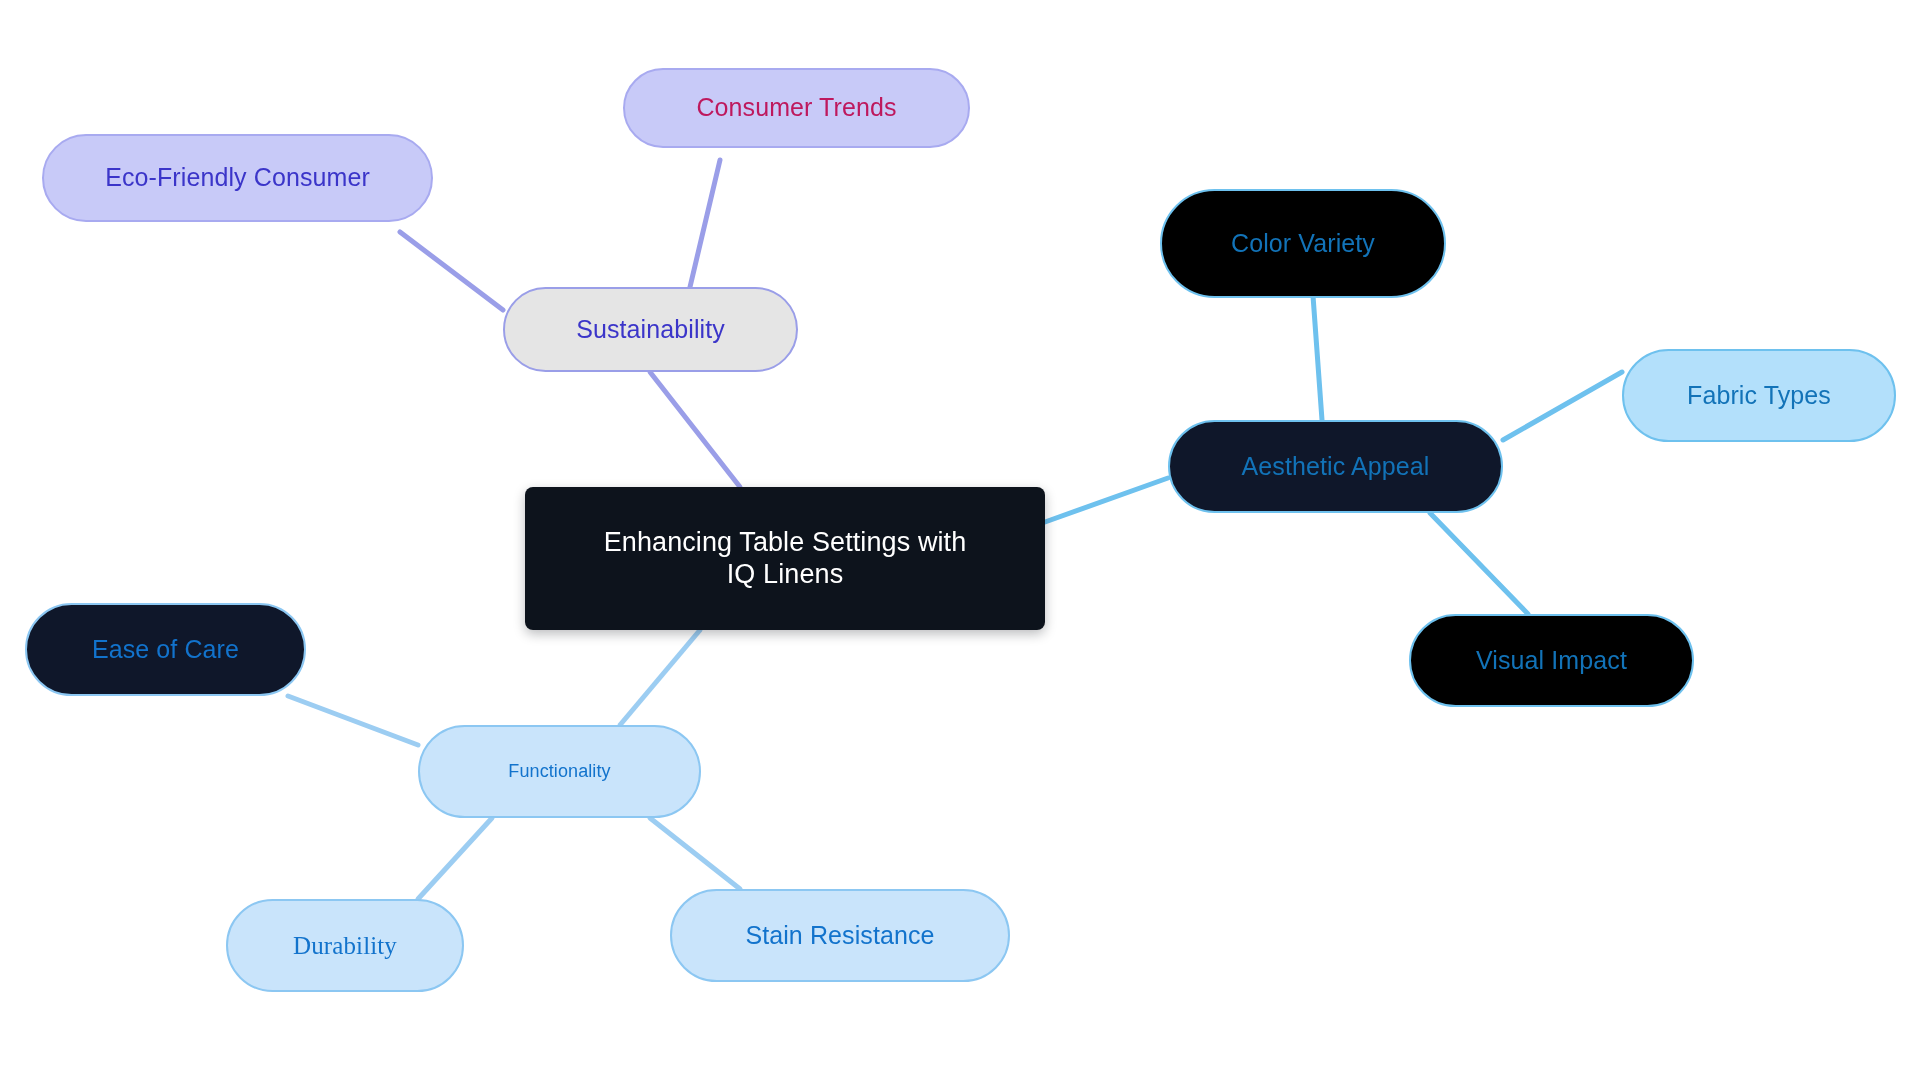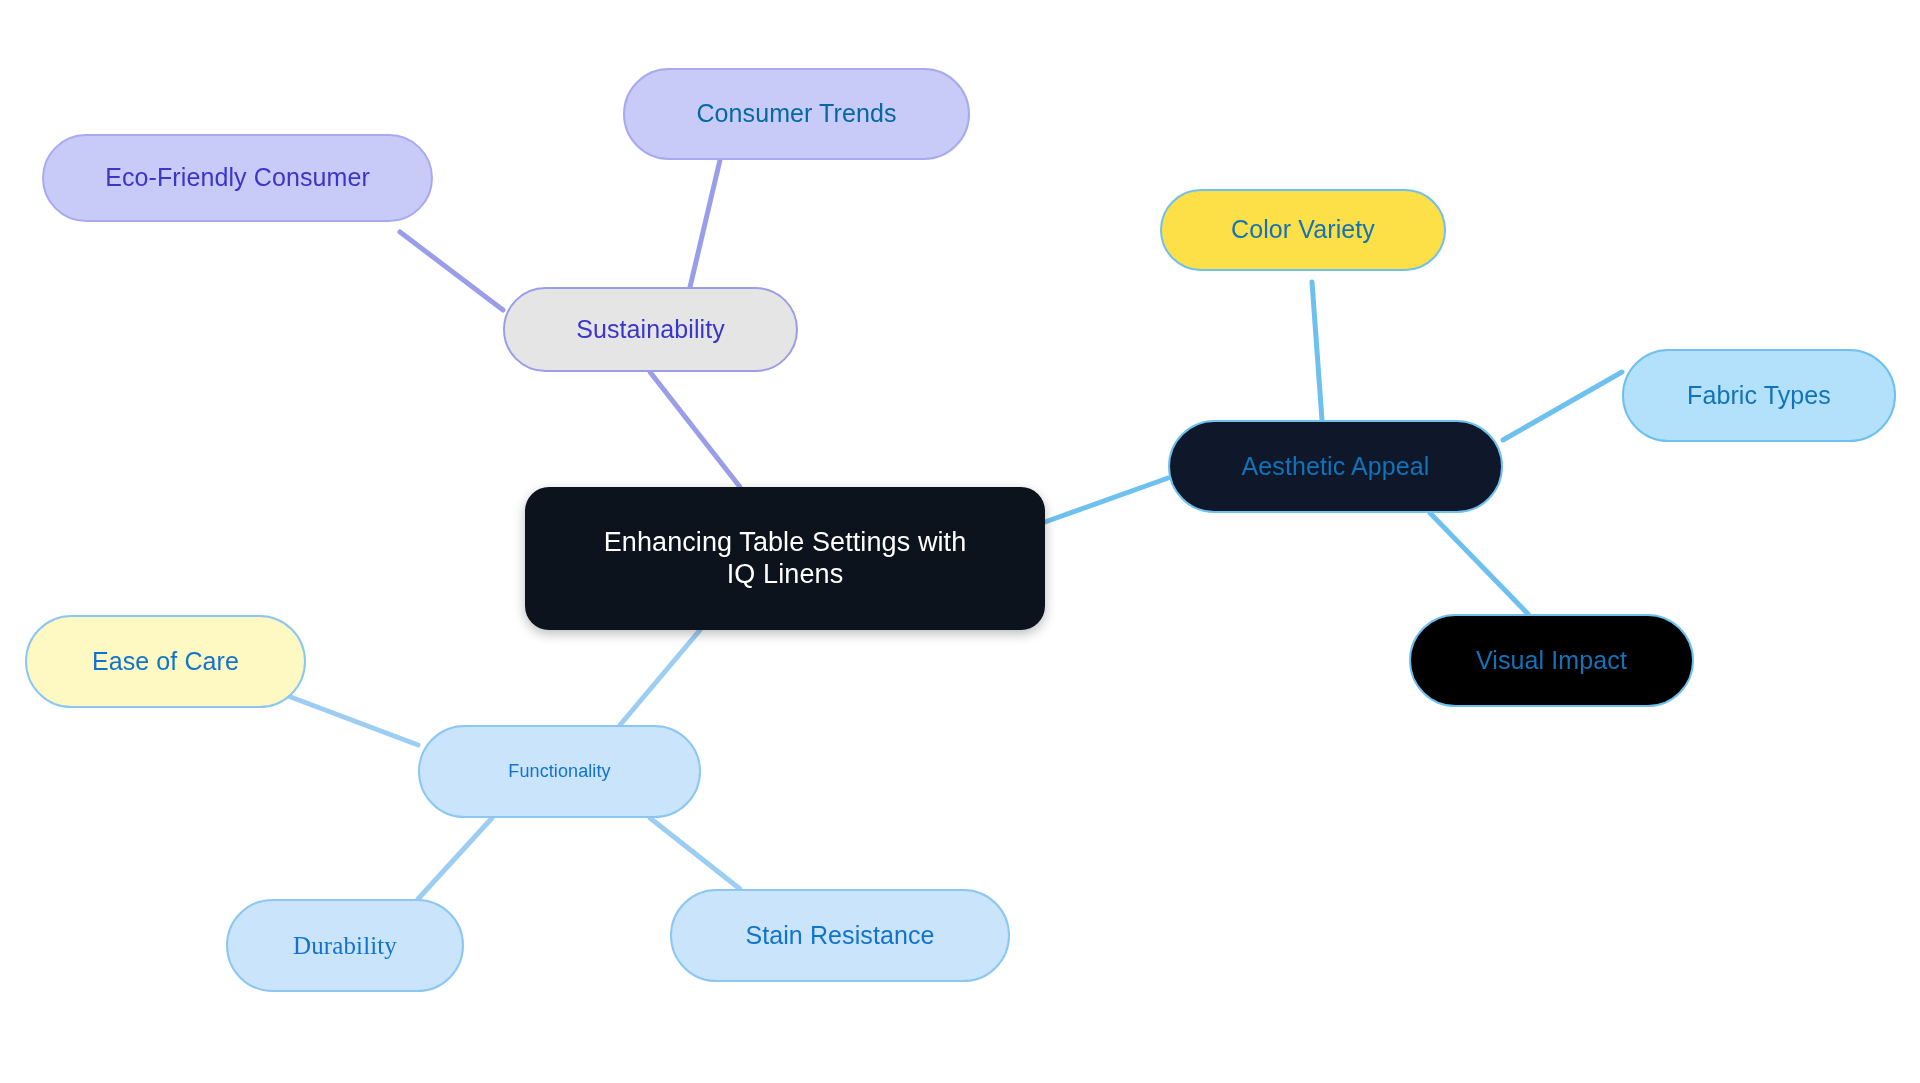--- a/index.html
+++ b/index.html
@@ -32,21 +32,21 @@
     justify-content: center;
     text-align: center;
     border-radius: 999px;
     border-style: solid;
     border-width: 2px;
     line-height: 1.18;
     white-space: pre-line;
     letter-spacing: 0.1px;
   }
   .node-root {
-    border-radius: 24px;
+    border-radius: 8px;
     border-width: 0;
     box-shadow: 0 4px 12px rgba(10, 14, 22, 0.28);
   }
   .node-label {
     display: block;
     width: 100%;
     padding: 0 18px;
     box-sizing: border-box;
   }
 </style>
@@ -67,24 +67,24 @@
       <line x1="418" y1="745" x2="288" y2="696" stroke="#9ccdf2" stroke-width="5" stroke-linecap="round"></line>
       <line x1="492" y1="818" x2="418" y2="899" stroke="#9ccdf2" stroke-width="5" stroke-linecap="round"></line>
       <line x1="650" y1="818" x2="740" y2="889" stroke="#9ccdf2" stroke-width="5" stroke-linecap="round"></line>
     </svg>
 
   <div id="node-layer">
       <div class="node node-root" style="left: 525px; top: 487px; width: 520px; height: 143px; background: rgb(13, 19, 28); border-color: rgb(13, 19, 28); color: rgb(255, 255, 255); font-size: 27px;"><span class="node-label">Enhancing Table Settings with
 IQ Linens</span></div>
       <div class="node" style="left: 503px; top: 287px; width: 295px; height: 85px; background: #e5e5e5; border-color: rgb(154, 158, 232); color: rgb(59, 53, 201); font-size: 25px;"><span class="node-label">Sustainability</span></div>
       <div class="node" style="left: 42px; top: 134px; width: 391px; height: 88px; background: rgb(200, 202, 248); border-color: rgb(168, 170, 240); color: rgb(59, 53, 201); font-size: 25px;"><span class="node-label">Eco-Friendly Consumer</span></div>
-      <div class="node" style="left: 623px; top: 68px; width: 347px; height: 92px; background: rgb(200, 202, 248); border-color: rgb(168, 170, 240); color: #0369a1; font-size: 25px;"><span class="node-label">Consumer Trends</span></div>
+      <div class="node" style="left: 623px; top: 68px; width: 347px; height: 80px; background: rgb(200, 202, 248); border-color: rgb(168, 170, 240); color: #be185d; font-size: 25px;"><span class="node-label">Consumer Trends</span></div>
       <div class="node" style="left: 1168px; top: 420px; width: 335px; height: 93px; background: #0f172a; border-color: rgb(110, 193, 238); color: rgb(18, 115, 184); font-size: 25px;"><span class="node-label">Aesthetic Appeal</span></div>
       <div class="node" style="left: 418px; top: 725px; width: 283px; height: 93px; background: rgb(201, 228, 251); border-color: rgb(140, 199, 242); color: rgb(18, 115, 204); font-size: 18px;"><span class="node-label">Functionality</span></div>
-      <div class="node" style="left: 1160px; top: 189px; width: 286px; height: 82px; background: #fde047; border-color: rgb(110, 193, 238); color: rgb(18, 115, 184); font-size: 25px;"><span class="node-label">Color Variety</span></div>
+      <div class="node" style="left: 1160px; top: 189px; width: 286px; height: 109px; background: #000000; border-color: rgb(110, 193, 238); color: rgb(18, 115, 184); font-size: 25px;"><span class="node-label">Color Variety</span></div>
       <div class="node" style="left: 1622px; top: 305px; width: 274px; height: 93px; background: rgb(179, 224, 251); border-color: rgb(110, 193, 238); color: rgb(18, 115, 184); font-size: 25px; margin-top: 44px;"><span class="node-label">Fabric Types</span></div>
       <div class="node" style="left: 1409px; top: 614px; width: 285px; height: 93px; background: #000000; border-color: rgb(110, 193, 238); color: rgb(18, 115, 184); font-size: 25px;"><span class="node-label">Visual Impact</span></div>
-      <div class="node" style="left: 25px; top: 603px; width: 281px; height: 93px; background: #fef9c3; border-color: rgb(140, 199, 242); color: rgb(18, 115, 204); font-size: 25px; margin-top: 12px;"><span class="node-label">Ease of Care</span></div>
+      <div class="node" style="left: 25px; top: 603px; width: 281px; height: 93px; background: #0f172a; border-color: rgb(140, 199, 242); color: rgb(18, 115, 204); font-size: 25px;"><span class="node-label">Ease of Care</span></div>
       <div class="node" style="left: 226px; top: 899px; width: 238px; height: 93px; background: rgb(201, 228, 251); border-color: rgb(140, 199, 242); color: rgb(18, 115, 204); font-size: 25px; font-family: Liberation Serif, serif;"><span class="node-label">Durability</span></div>
       <div class="node" style="left: 670px; top: 889px; width: 340px; height: 93px; background: rgb(201, 228, 251); border-color: rgb(140, 199, 242); color: rgb(18, 115, 204); font-size: 25px; justify-content: center;"><span class="node-label">Stain Resistance</span></div>
     </div>
 
 </div>
 
 </body></html>

